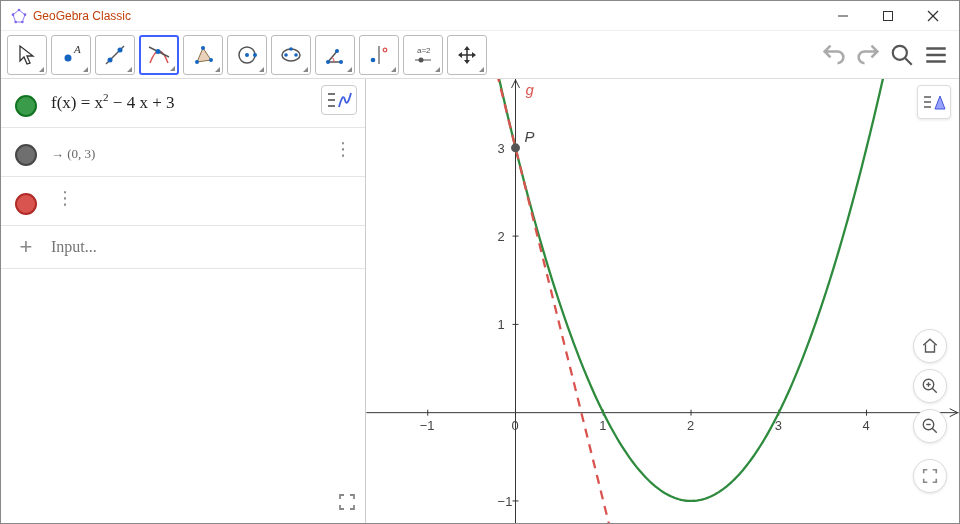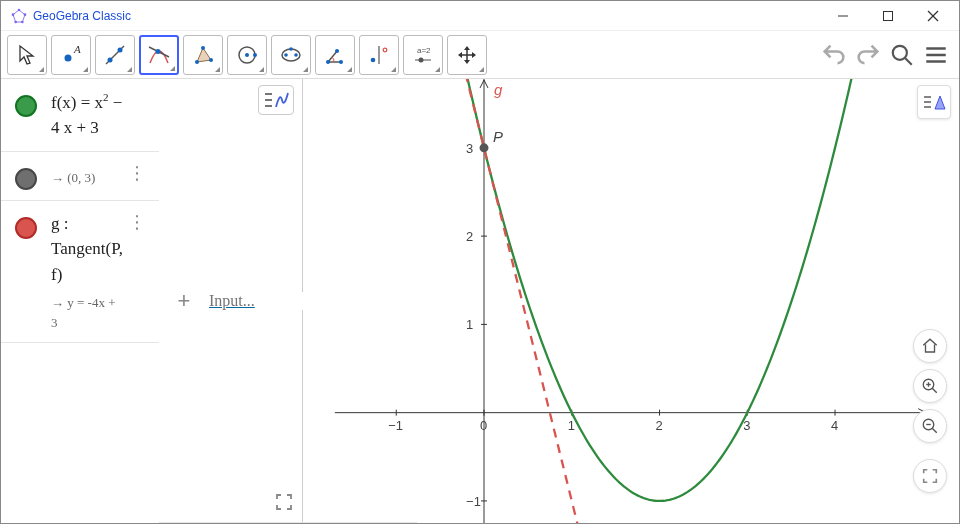--- a/index.html
+++ b/index.html
@@ -1,42 +1,42 @@
 <!DOCTYPE html>
 <html><head>
 <meta charset="utf-8">
 <style>
   * { box-sizing: border-box; margin: 0; padding: 0; }
   body { font-family: Arial, sans-serif; font-size: 13px; background: #fff; width: 960px; height: 524px; overflow: hidden; border: 1px solid #888; position: relative; }
   
   .titlebar { height: 30px; display: flex; align-items: center; padding: 0 4px; border-bottom: 1px solid #eee; }
   .titlebar .logo { width: 16px; height: 16px; margin: 0 6px; }
-  .titlebar .title { flex: 1; font-size: 12px; color: #1d4ed8; }
+  .titlebar .title { flex: 1; font-size: 12px; color: #c2410c; }
   .titlebar .winbtn { width: 45px; height: 30px; display: flex; align-items: center; justify-content: center; cursor: pointer; }
   .titlebar .winbtn svg { width: 12px; height: 12px; }
   
   .toolbar { height: 48px; display: flex; align-items: center; padding: 2px 6px; border-bottom: 1px solid #ddd; }
   .tool { width: 40px; height: 40px; border: 1px solid #bbb; border-radius: 3px; margin-right: 4px; display: flex; align-items: center; justify-content: center; position: relative; cursor: pointer; background: #fff; }
   .tool.selected { border: 2px solid #4060ff; }
   .tool .tri { position: absolute; right: 2px; bottom: 2px; width: 0; height: 0; border-left: 5px solid transparent; border-bottom: 5px solid #888; }
   .toolbar .spacer { flex: 1; }
   .toolbar .rightbtn { width: 34px; height: 34px; display: flex; align-items: center; justify-content: center; cursor: pointer; color: #666; }
   
   .content { display: flex; height: calc(100% - 78px); }
   
-  .algebra { width: 302px; border-right: 1px solid #ccc; display: flex; flex-direction: row; position: relative; }
+  .algebra { width: 365px; border-right: 1px solid #ccc; display: flex; flex-direction: column; position: relative; }
   .alg-row { display: flex; align-items: flex-start; border-bottom: 1px solid #e5e5e5; padding: 10px 8px 10px 0; position: relative; min-height: 48px; }
   .alg-color { width: 50px; display: flex; justify-content: center; align-items: center; padding-top: 6px; }
   .alg-circle { width: 22px; height: 22px; border-radius: 50%; border: 2px solid #666; cursor: pointer; }
   .alg-body { flex: 1; font-size: 17px; color: #222; font-family: 'Times New Roman', serif; line-height: 1.5; }
   .alg-body .sub { color: #666; font-size: 13px; margin-top: 6px; }
   .alg-menu { width: 28px; color: #888; font-size: 18px; cursor: pointer; text-align: center; }
   .alg-input-row { display: flex; align-items: center; padding: 8px 8px 8px 0; border-bottom: 1px solid #e5e5e5; }
   .alg-plus { width: 50px; text-align: center; color: #888; font-size: 22px; cursor: pointer; }
-  .alg-input { flex: 1; border: none; outline: none; font-size: 16px; color: #0369a1; font-family: 'Times New Roman', serif; text-decoration: underline; }
+  .alg-input { flex: 1; border: none; outline: none; font-size: 16px; color: #0369a1; font-family: 'Times New Roman', serif; }
   .alg-toggle { position: absolute; top: 6px; right: 8px; width: 36px; height: 30px; border: 1px solid #ccc; border-radius: 4px; display: flex; align-items: center; justify-content: center; cursor: pointer; background: #fff; z-index: 5; }
   .alg-fs { position: absolute; bottom: 8px; right: 8px; cursor: pointer; color: #888; }
   
   .graphics { flex: 1; position: relative; }
   .graphics svg.plot { width: 100%; height: 100%; }
   .gfx-btn { position: absolute; width: 34px; height: 34px; border: 1px solid #ddd; border-radius: 17px; background: #fff; display: flex; align-items: center; justify-content: center; cursor: pointer; box-shadow: 0 1px 3px rgba(0,0,0,0.1); color: #555; }
   .gfx-style { top: 6px; right: 8px; border-radius: 4px; }
   .gfx-home { bottom: 160px; right: 12px; }
   .gfx-zin { bottom: 120px; right: 12px; }
   .gfx-zout { bottom: 80px; right: 12px; }
@@ -219,24 +219,20 @@
           </div>
     <div class="alg-body">
       <div class="sub">→ (0, 3)</div>
     </div>
     <div class="alg-menu">⋮</div>
   </div>
         <div class="alg-row">
     <div class="alg-color">
             <div class="alg-circle" style="background:#d9534f; border-color:#b12b27"></div>
           </div>
-    <div class="alg-body">
-      <div>g : Tangent(P, f)</div>
-      <div class="sub">→ y = -4x + 3</div>
-    </div>
     <div class="alg-menu">⋮</div>
   </div>
       </div>
     <div class="alg-input-row">
       <div class="alg-plus">+</div>
       <input class="alg-input" placeholder="Input..." style="">
     </div>
     <div class="alg-fs">
       <svg width="20" height="20" viewBox="0 0 20 20">
           <path d="M3 7 L3 3 L7 3 M13 3 L17 3 L17 7 M17 13 L17 17 L13 17 M7 17 L3 17 L3 13" fill="none" stroke="#888" stroke-width="1.8"></path>

